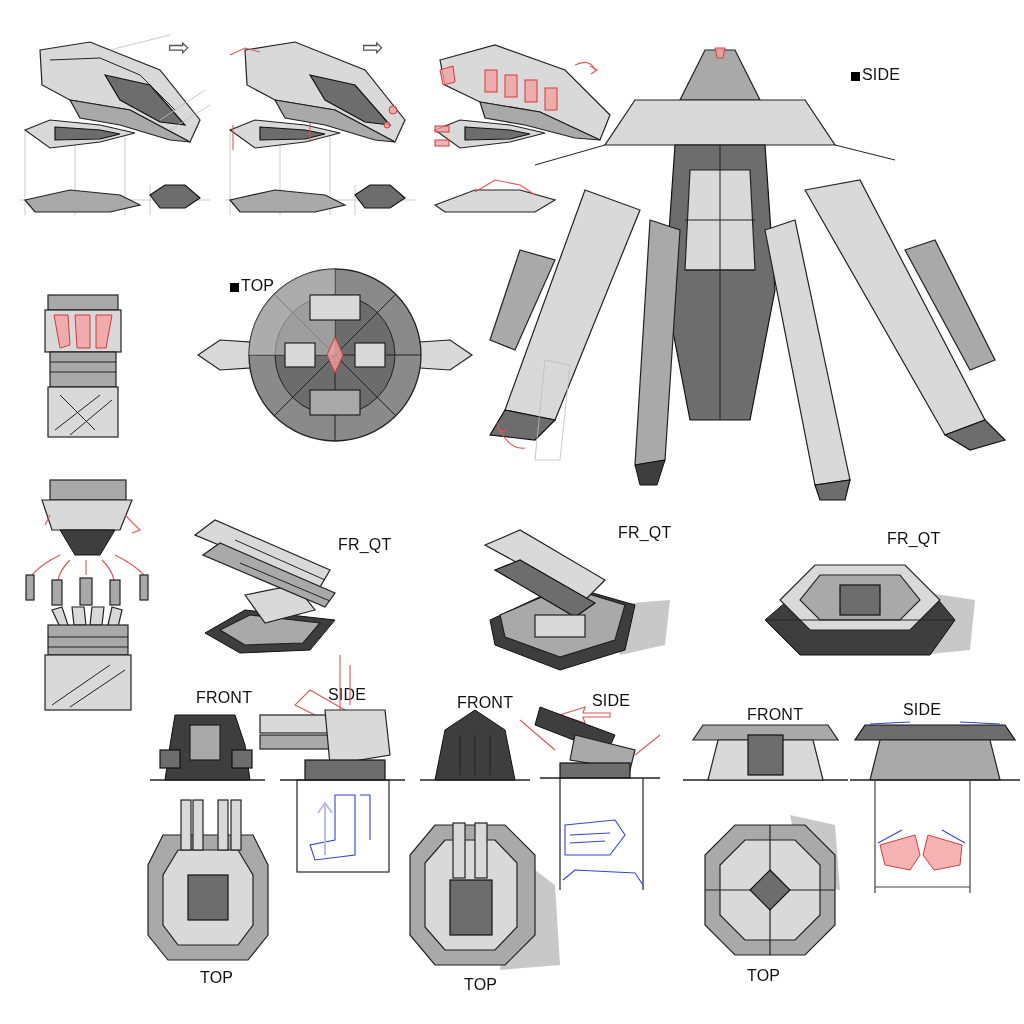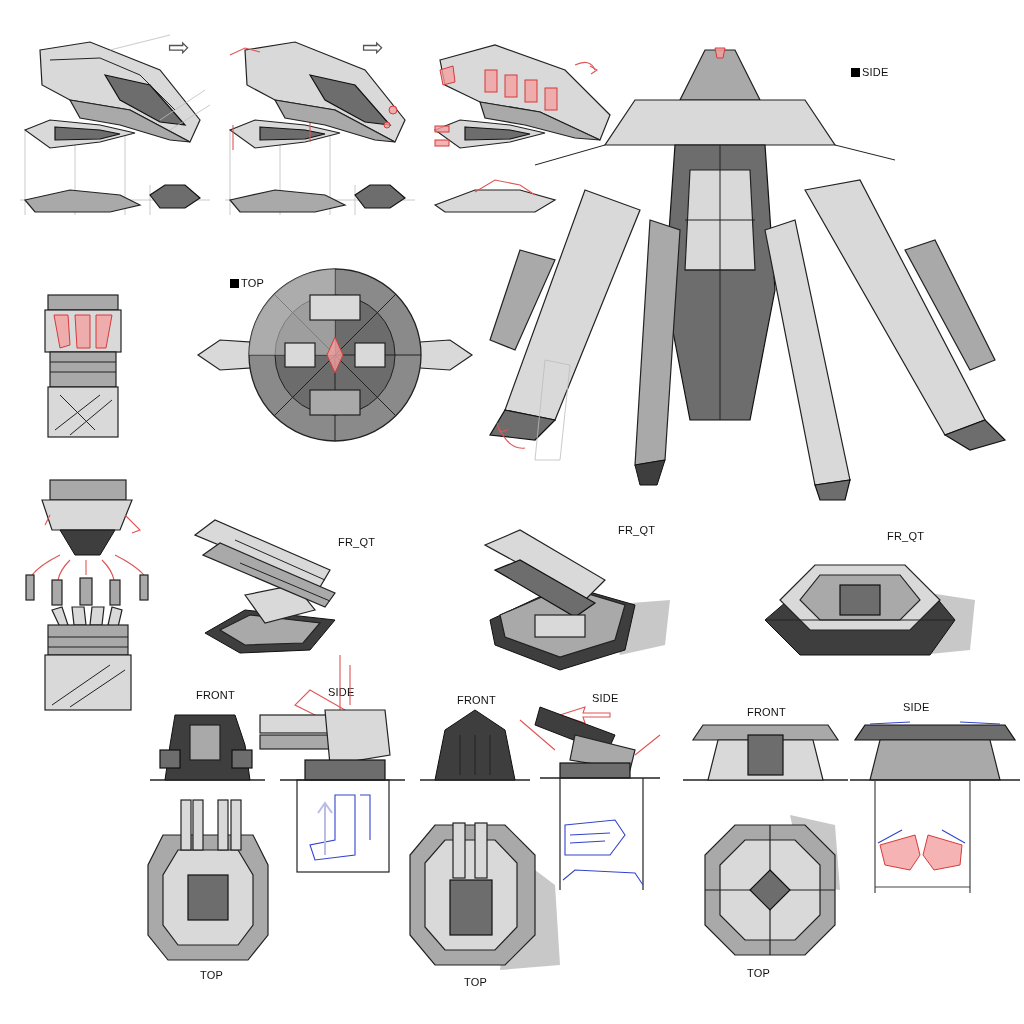--- a/index.html
+++ b/index.html
@@ -1,19 +1,19 @@
 <!DOCTYPE html>
 <html><head>
 <meta charset="utf-8">
 <style>
   html, body { margin:0; padding:0; background:#ffffff; }
   body { width:1024px; height:1024px; position:relative; overflow:hidden;
          font-family:"Liberation Sans", sans-serif; color:#000; }
   .abs { position:absolute; }
-  .label { position:absolute; font-size:11px; color:#111; letter-spacing:0.2px; white-space:nowrap; }
+  .label { position:absolute; font-size:16px; color:#111; letter-spacing:0.2px; white-space:nowrap; }
   .label.sq::before { content:""; display:inline-block; width:9px; height:9px; background:#000; margin-right:2px; vertical-align:-1px; }
   svg { position:absolute; overflow:visible; }
   .m1 { fill:#d9d9d9; stroke:#222; stroke-width:1.2; }
   .m2 { fill:#a9a9a9; stroke:#222; stroke-width:1.2; }
   .m3 { fill:#6d6d6d; stroke:#111; stroke-width:1.2; }
   .m4 { fill:#3e3e3e; stroke:#111; stroke-width:1; }
   .ln { fill:none; stroke:#222; stroke-width:1; }
   .gl { fill:none; stroke:#bdbdbd; stroke-width:0.8; }
   .red { fill:#f4a0a0; stroke:#d63a3a; stroke-width:1; fill-opacity:0.8; }
   .redln { fill:none; stroke:#e05555; stroke-width:1.1; }

